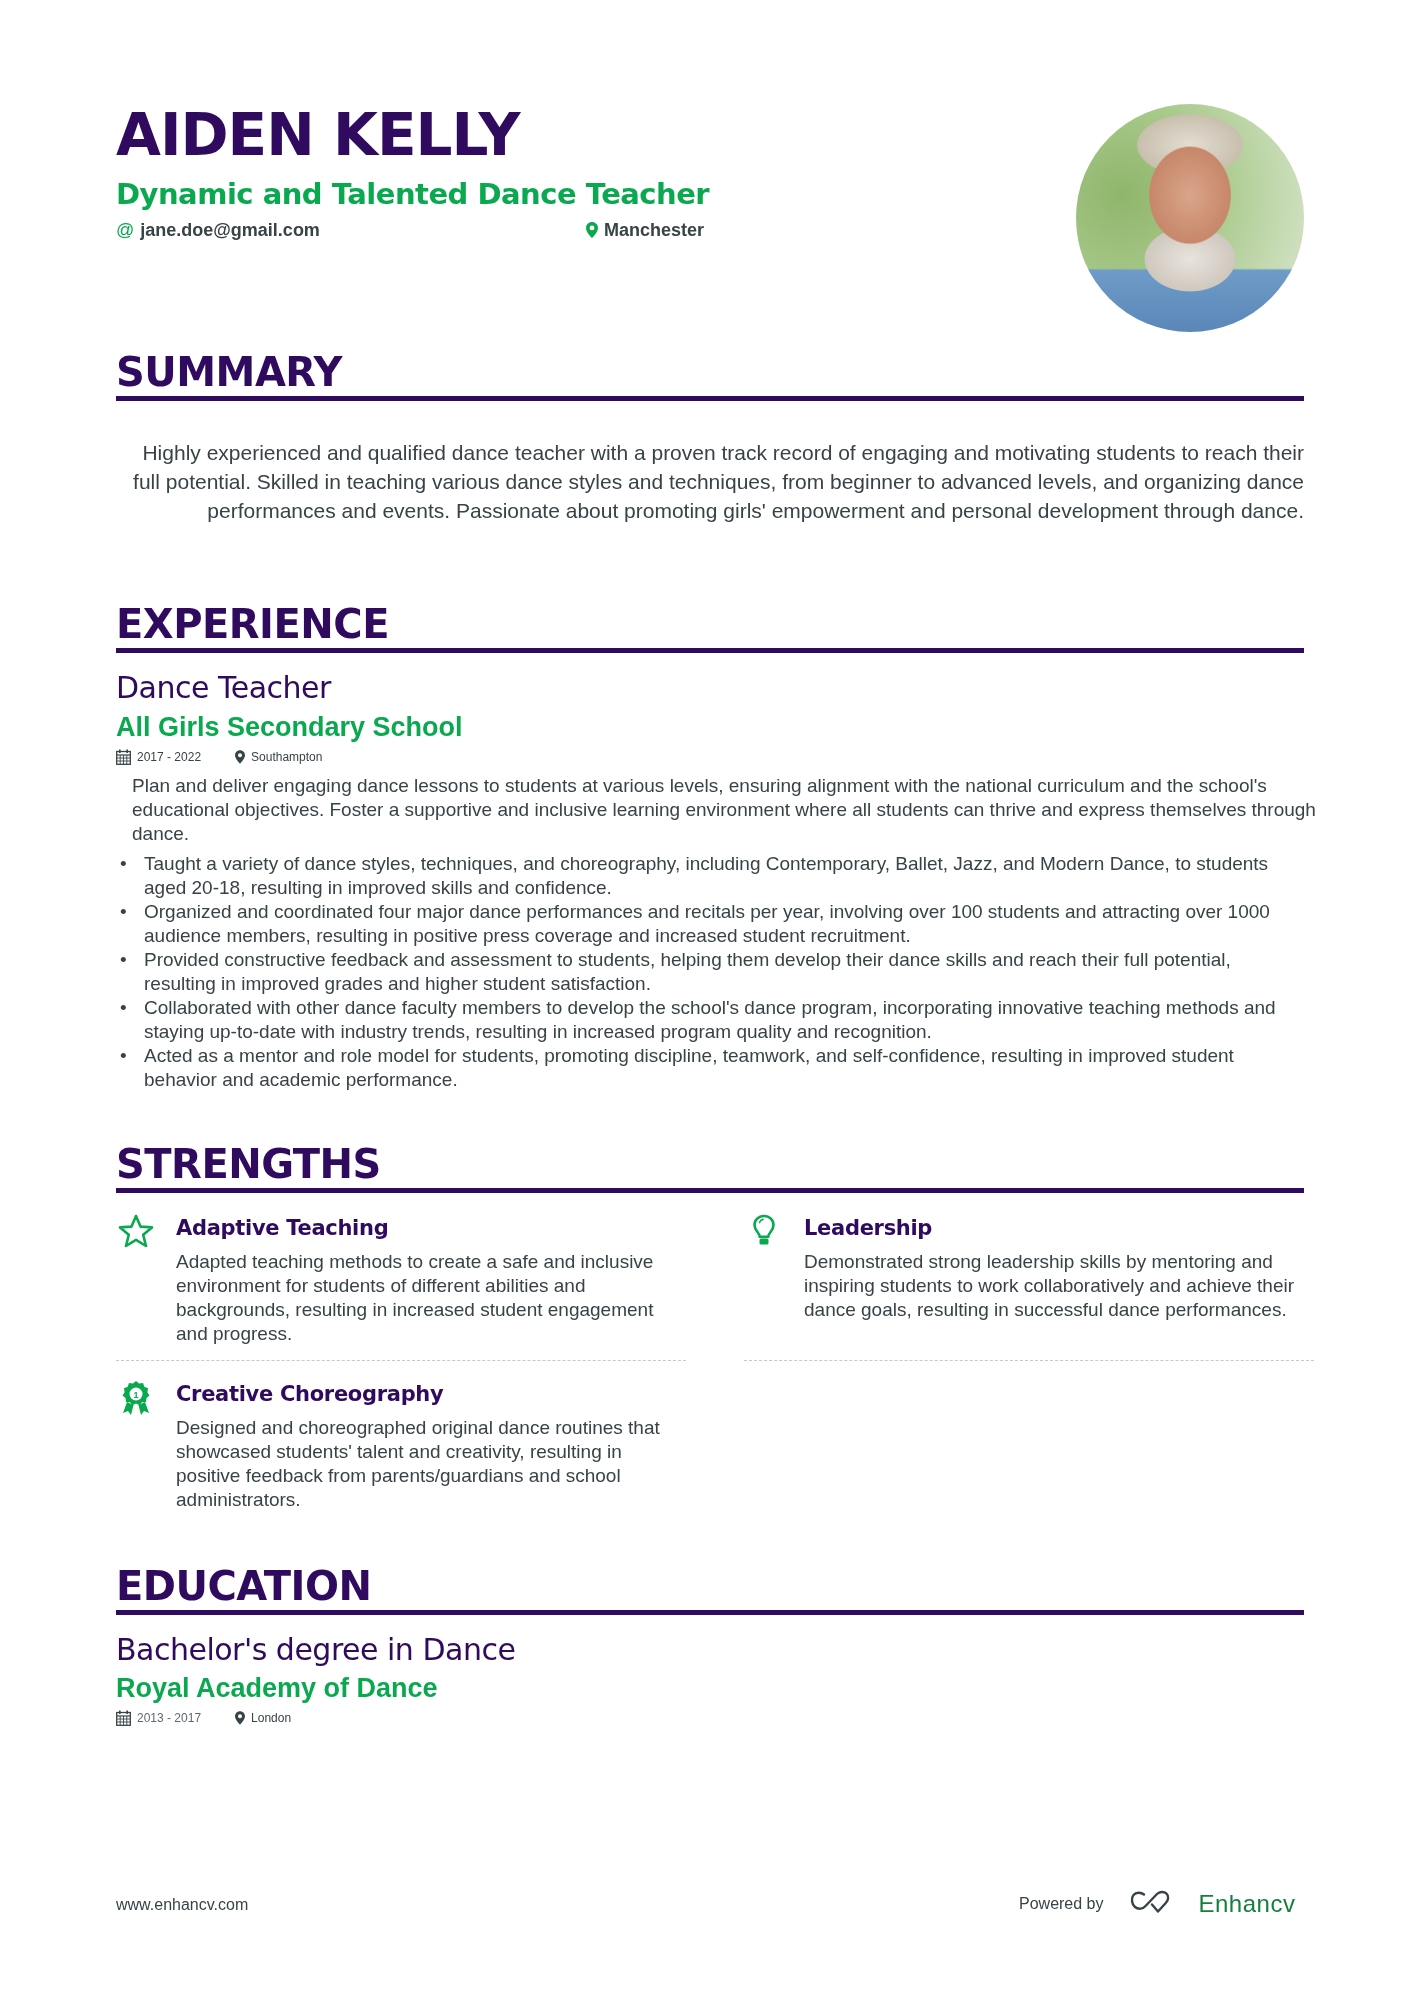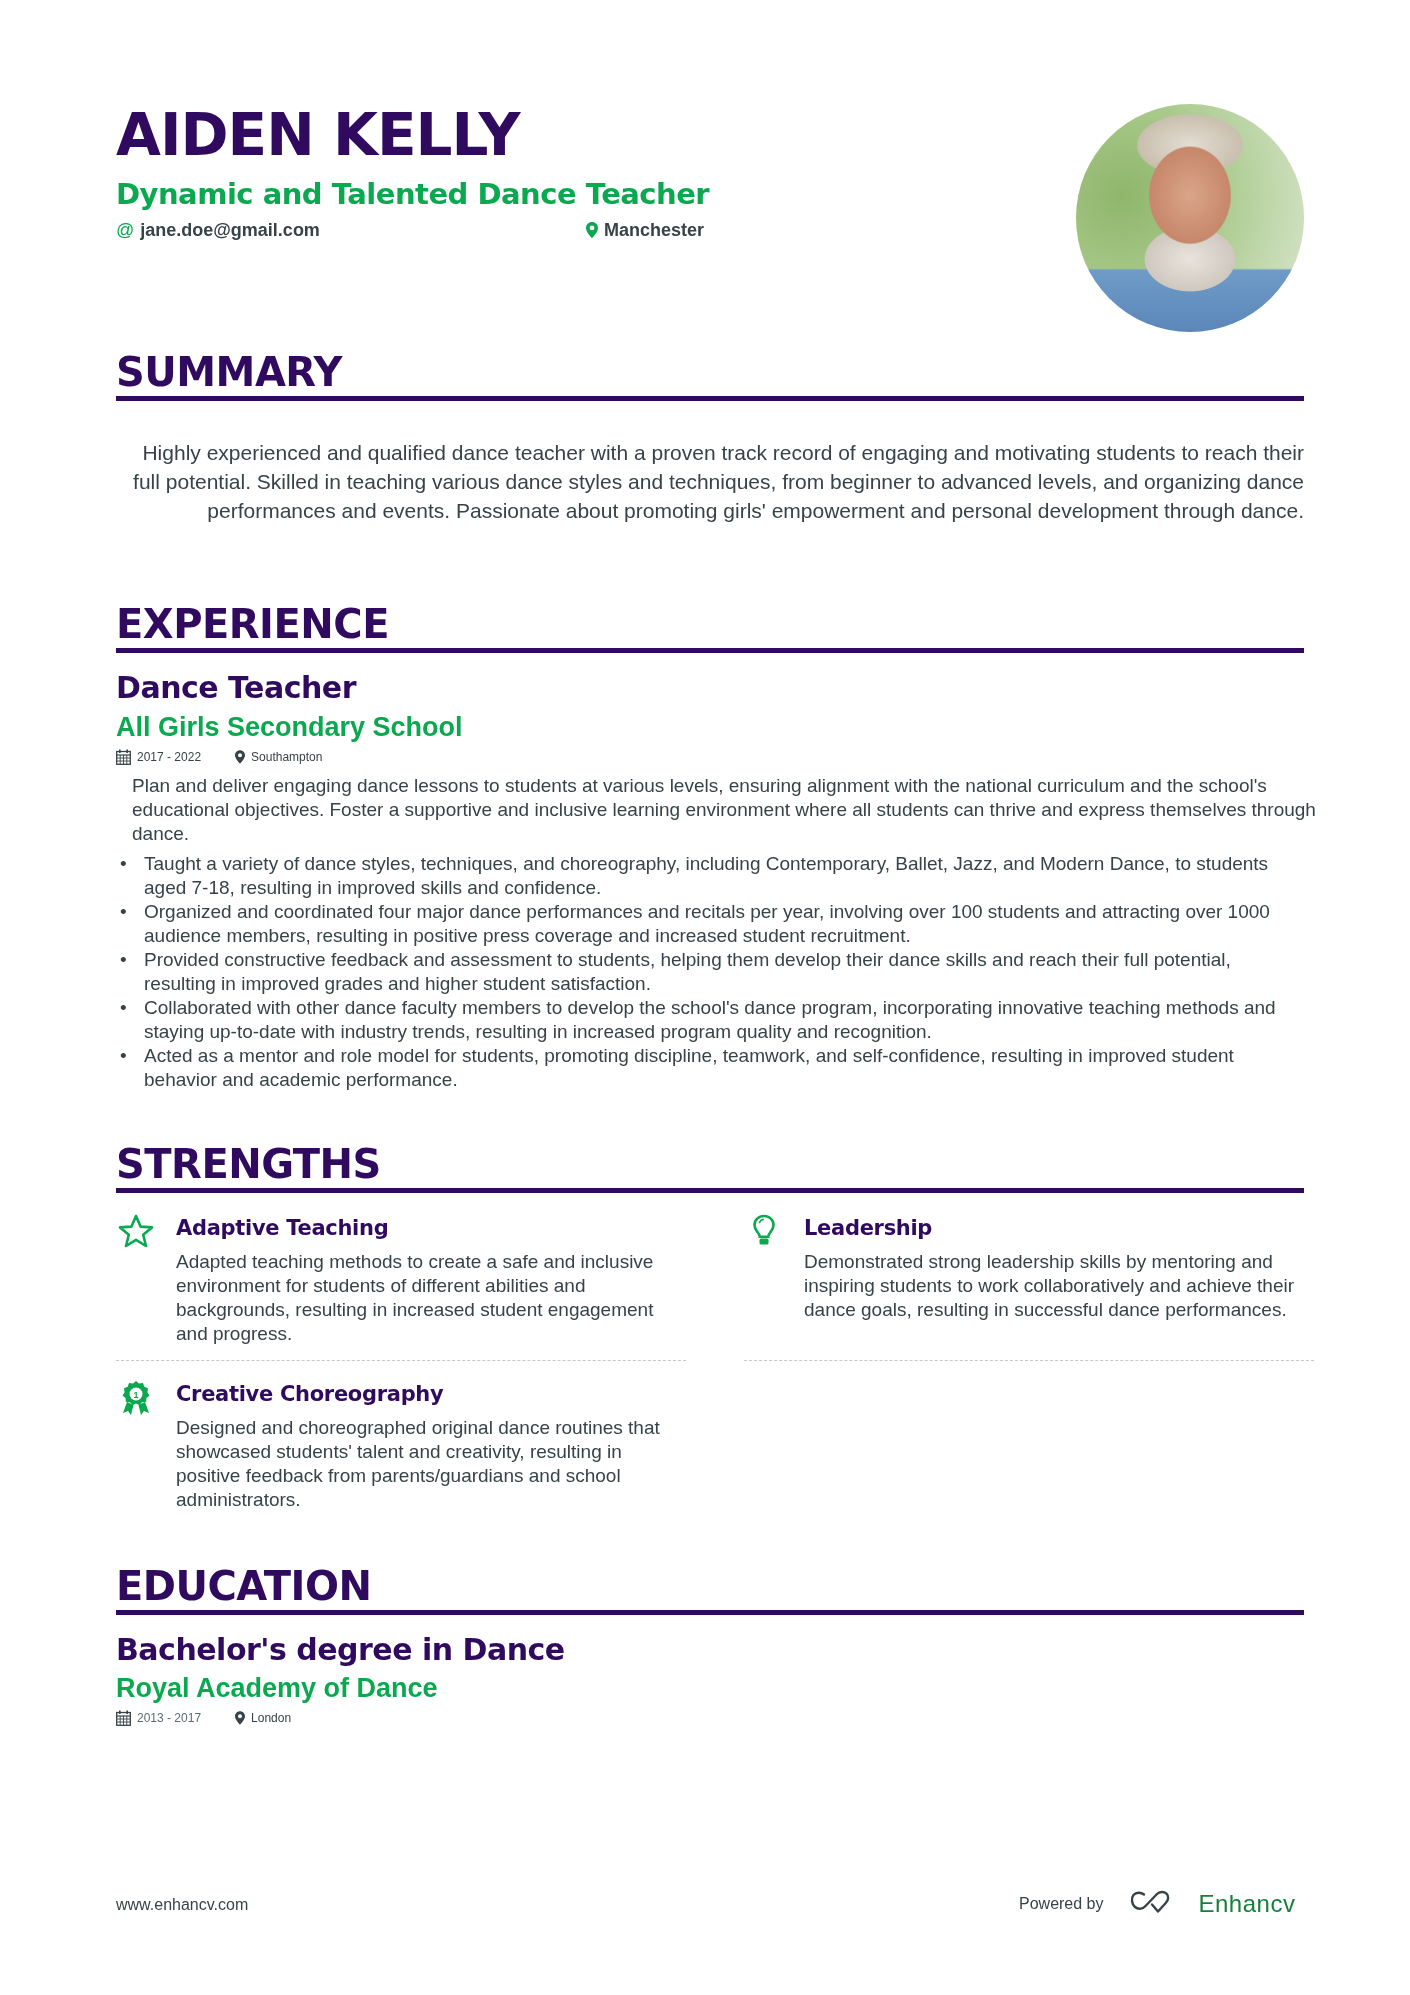--- a/index.html
+++ b/index.html
@@ -61,21 +61,21 @@
       font-size: 21px; line-height: 29px; color: #384347;
     }
 
     
     .summary-text { position: absolute; left: 0; top: 438px; width: 1188px; text-align: right; }
 
     
     .role {
       position: absolute; left: 0;
       font-family: "DejaVu Sans", sans-serif;
-      font-size: 30px; font-weight: bold; color: #2f0a5f; line-height: 40px;
+      font-size: 30px; font-weight: normal; color: #2f0a5f; line-height: 40px;
       letter-spacing: -0.5px;
     }
     .org {
       position: absolute; left: 0;
       font-weight: bold; font-size: 27px; color: #0aa84f; line-height: 28px;
     }
     .meta {
       position: absolute; left: 0; height: 24px;
       display: flex; align-items: center; gap: 6px;
       font-size: 12px; color: #384347;
@@ -176,21 +176,21 @@
     <span class="sep"></span>
     <span class="ic">
       <svg width="10" height="14" viewBox="0 0 12 16">
           <path d="M6 0C2.7 0 0 2.6 0 5.9 0 10.3 6 16 6 16s6-5.7 6-10.1C12 2.6 9.3 0 6 0zm0 8.3A2.4 2.4 0 1 1 6 3.5a2.4 2.4 0 0 1 0 4.8z" fill="#384347"></path>
         </svg>
     </span>
     <span>Southampton</span>
   </div>
   <div class="exp-desc body-text">Plan and deliver engaging dance lessons to students at various levels, ensuring alignment with the national curriculum and the school's educational objectives. Foster a supportive and inclusive learning environment where all students can thrive and express themselves through dance.</div>
   <ul class="bullets">
-    <li>Taught a variety of dance styles, techniques, and choreography, including Contemporary, Ballet, Jazz, and Modern Dance, to students aged 7-18, resulting in improved skills and confidence.</li>
+    <li>Taught a variety of dance styles, techniques, and choreography, including Contemporary, Ballet, Jazz, and Modern Dance, to students aged 20-18, resulting in improved skills and confidence.</li>
     <li>Organized and coordinated four major dance performances and recitals per year, involving over 100 students and attracting over 1000 audience members, resulting in positive press coverage and increased student recruitment.</li>
     <li>Provided constructive feedback and assessment to students, helping them develop their dance skills and reach their full potential, resulting in improved grades and higher student satisfaction.</li>
     <li>Collaborated with other dance faculty members to develop the school's dance program, incorporating innovative teaching methods and staying up-to-date with industry trends, resulting in increased program quality and recognition.</li>
     <li>Acted as a mentor and role model for students, promoting discipline, teamwork, and self-confidence, resulting in improved student behavior and academic performance.</li>
   </ul>
 
   <div class="section-head" style="top:1140px;">
     <h2>STRENGTHS</h2>
   </div>
 

